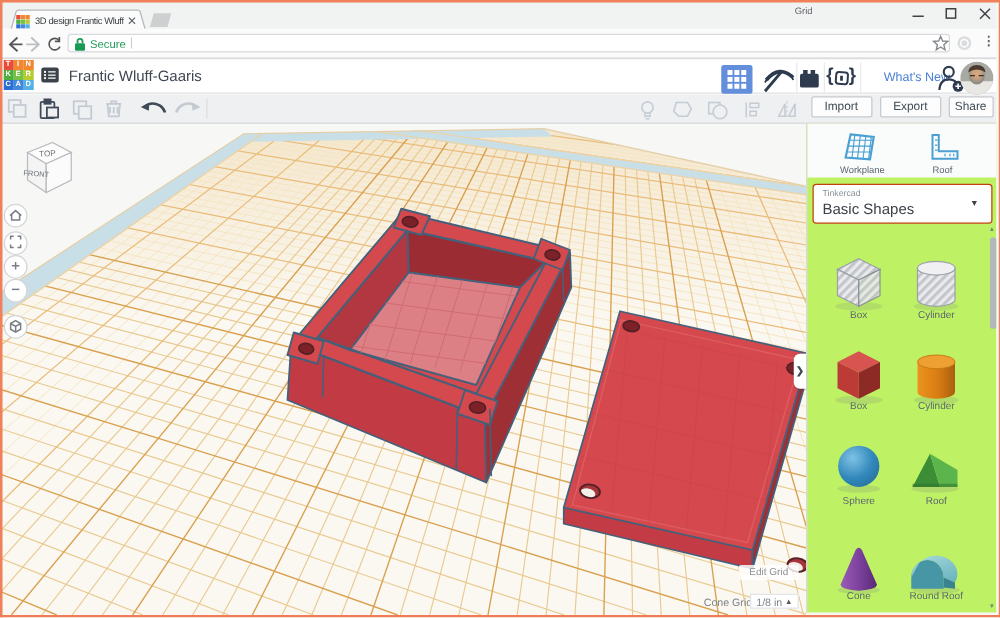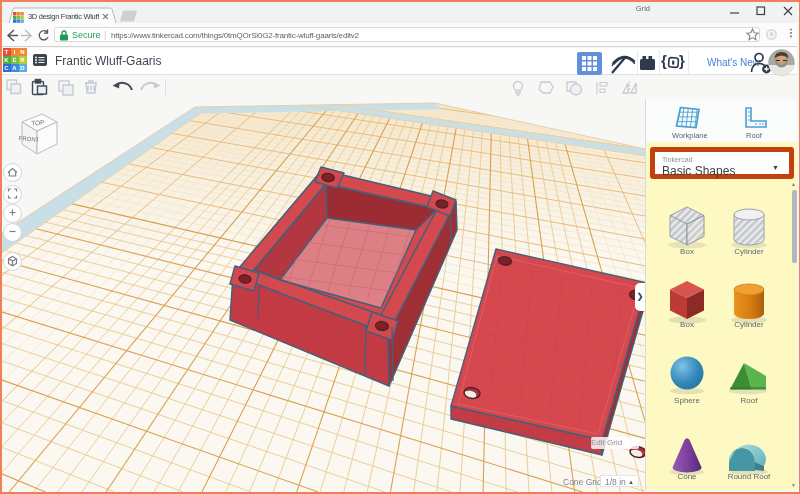--- a/index.html
+++ b/index.html
@@ -14,28 +14,28 @@
 #thead{left:0;top:47.5px;width:797px;height:27px;background:#fff;border-bottom:1px solid #dfe1e3}
 #logo{left:2.5px;top:48px;width:24px;height:24px;display:grid;grid-template-columns:8px 8px 8px;grid-template-rows:8px 8px 8px}
 #logo div{color:#fff;font-size:6px;font-weight:bold;text-align:center;line-height:8px}
 #title{left:55px;top:53.5px;font-size:12px;font-weight:normal;color:#3f4753}
 #bluebtn{left:576.5px;top:52px;width:25.5px;height:22.5px;background:#638edb;border-radius:2px}
 #whatsnew{left:707px;top:56.5px;font-size:10px;color:#4a7fd4}
 
 #ttool{left:0;top:75.5px;width:797px;height:23px;background:#eef0f2;border-bottom:1px solid #d5d7d9}
 .tbtn{position:absolute;top:1.5px;height:16.5px;background:#fdfdfe;border:1px solid #c6cacd;border-radius:2px;font-size:9.5px;color:#3f4a55;text-align:center;line-height:15.5px}
 
-#panel{left:645px;top:99px;width:152px;height:390.5px;background:#fef9c3;border-left:1px solid #d8dadb}
+#panel{left:645px;top:99px;width:152px;height:390.5px;background:#bef264;border-left:1px solid #d8dadb}
 #ptop{left:0;top:0;width:151px;height:42.5px;background:#fafbfb}
 .plabel{position:absolute;font-size:7.5px;color:#5b6670}
-#pdrop{left:4px;top:47.5px;width:144px;height:32px;background:#fff;border:5px solid #c2410c;border-radius:3px}
+#pdrop{left:4px;top:47.5px;width:144px;height:32px;background:#fff;border:1px solid #c2410c;border-radius:3px}
 #sbthumb{left:146px;top:91px;width:5px;height:73px;background:#b3b7bb;border-radius:2px}
 
 .circ{position:absolute;width:19px;height:19px;border-radius:50%;background:#fff;border:1px solid #d2d5d7;color:#787f86;text-align:center;font-size:11px;line-height:17px}
-#editgrid{left:591px;top:437px;width:48px;height:11.5px;background:rgba(255,255,255,.82);border-radius:2px;font-size:8px;color:#8a9197;text-align:left;line-height:11.5px}
+#editgrid{left:591px;top:452px;width:48px;height:11.5px;background:rgba(255,255,255,.82);border-radius:2px;font-size:8px;color:#8a9197;text-align:center;line-height:11.5px}
 #snapl{left:563px;top:477px;font-size:8.5px;color:#7d848b}
 #snapd{left:600px;top:474.5px;width:39px;height:12.5px;background:#fff;border:1px solid #e2e4e6;font-size:8.5px;color:#7d848b;line-height:12px;padding-left:4px}
 #handle{left:635px;top:283px;width:10px;height:28px;background:#fff;border-radius:5px 0 0 5px;box-shadow:0 1px 1.5px rgba(0,0,0,.12)}
 #handle span{display:block;text-align:center;font-size:8px;color:#3f4a55;line-height:28px;font-weight:bold}
 svg{position:absolute;overflow:visible}
 </style></head><body>
 <div id="win">
 
   <div class="abs" style="left:0;top:0;width:800px;height:2px;background:#f0805a;z-index:50"></div>
   <div class="abs" style="left:0;top:0;width:1.5px;height:494px;background:#f0805a;z-index:50"></div>
@@ -178,21 +178,20 @@
     <path d="M10,2 L4,7.5 L10,13 M4,7.5 H14" stroke="#545759" stroke-width="1.5" fill="none"></path>
     <path d="M21,2 L27,7.5 L21,13 M17,7.5 H27" stroke="#bbbfc2" stroke-width="1.5" fill="none"></path>
     <path d="M43.5,4.5 A4.6,4.6 0 1 0 44,9.3 M43.5,1.5 v3.6 h-3.6" stroke="#545759" stroke-width="1.3" fill="none"></path>
   </svg>
   <svg class="abs" style="left:59px;top:29.5px" width="10" height="11" viewBox="0 0 10 11">
     <rect x="1" y="4.5" width="8" height="6" rx="1" fill="#1a9b55"></rect>
     <path d="M3,4.5 V3 a2,2 0 0 1 4,0 V4.5" stroke="#1a9b55" stroke-width="1.4" fill="none"></path>
   </svg>
   <div class="abs" style="left:72px;top:30px;font-size:9px;color:#239b5b">Secure</div>
   <div class="abs" style="left:104px;top:29px;font-size:9.5px;color:#c8c9cb">|</div>
-  <div class="abs" style="left:111px;top:30.5px;font-size:8px;color:#5f6368;letter-spacing:-0.18px">https://www.tinkercad.com/things/0tmQOrSi0G2-frantic-wluff-gaaris/editv2</div>
   <svg class="abs" style="left:746px;top:28px" width="13" height="13" viewBox="0 0 13 13">
     <path d="M6.5,1 L8.1,4.8 L12.2,5.1 L9.1,7.8 L10,11.8 L6.5,9.6 L3,11.8 L3.9,7.8 L0.8,5.1 L4.9,4.8 Z" fill="none" stroke="#85898d" stroke-width="1.1"></path>
   </svg>
   <svg class="abs" style="left:765px;top:28px" width="13" height="13" viewBox="0 0 13 13">
     <circle cx="6.5" cy="6.5" r="5.5" fill="#dadcde"></circle>
       <circle cx="6.5" cy="6.5" r="3" fill="none" stroke="#fff" stroke-width="1.2"></circle>
   </svg>
   <div class="abs" style="left:786px;top:27px;font-size:10px;color:#5f6368;font-weight:bold">⋮</div>
 
   <div class="abs" id="thead"></div>
@@ -268,20 +267,25 @@
       </clipPath>
     <g clip-path="url(#avclip)">
       <rect width="27" height="27" fill="#a8a9a2"></rect>
       <rect y="16" width="27" height="11" fill="#e8e7e4"></rect>
       <ellipse cx="13.5" cy="11" rx="6.5" ry="7.5" fill="url(#face)"></ellipse>
       <path d="M6.5,9 Q7,3 13.5,3 Q20,3 20.5,9 Q17,6.5 13.5,6.5 Q10,6.5 6.5,9Z" fill="#4a3a30"></path>
       <path d="M8,11.5 h4 M15,11.5 h4" stroke="#3a3028" stroke-width="1.1" fill="none"></path>
     </g>
   </svg>
 
+  <div class="abs" id="ttool">
+    <div class="tbtn" style="left:648.5px;width:49px">Import</div>
+    <div class="tbtn" style="left:704px;width:48.5px">Export</div>
+    <div class="tbtn" style="left:758.5px;width:36px">Share</div>
+  </div>
   <svg class="abs" style="left:6px;top:79px" width="160" height="18" viewBox="0 0 160 18">
     <g fill="none" stroke="#c3cad2" stroke-width="1.4">
       <rect x="1" y="1" width="9.5" height="9.5"></rect>
         <rect x="5" y="5" width="9.5" height="9.5" fill="#eef0f2"></rect>
       <rect x="53" y="2" width="10" height="10"></rect>
         <rect x="57" y="6" width="10" height="10" fill="#eef0f2"></rect>
       <path d="M79,4 h12 m-11,0 l1,10 h8 l1,-10 m-7,-2 h4 v2 h-4 Z M82,6.5 v5 M85,6.5 v5 M88,6.5 v5"></path>
     </g>
     <g fill="none" stroke="#3f4a56" stroke-width="1.4">
       <rect x="26.5" y="2.5" width="11" height="13" rx="1"></rect>

